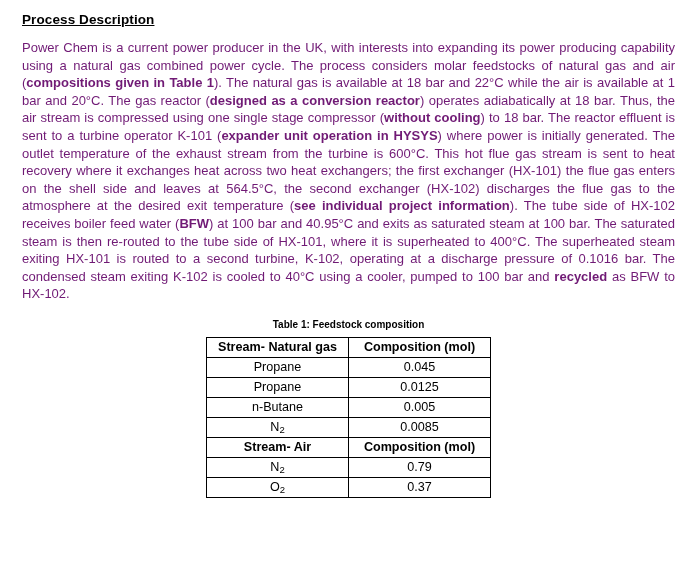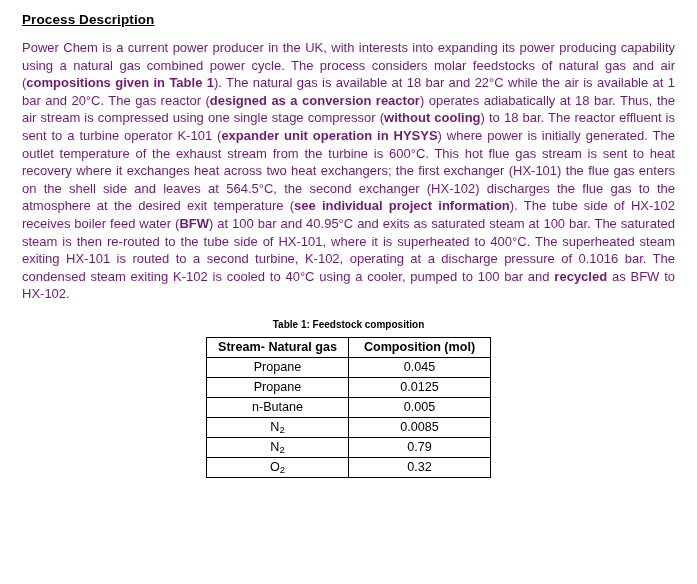--- a/index.html
+++ b/index.html
@@ -93,23 +93,27 @@
       </tr>
       <tr>
         <td>n-Butane</td>
         <td>0.005</td>
       </tr>
       <tr>
         <td>N<sub>2</sub></td>
         <td>0.0085</td>
       </tr>
       <tr>
+        <th>Stream- Air</th>
+        <th>Composition (mol)</th>
+      </tr>
+      <tr>
         <td>N<sub>2</sub></td>
         <td>0.79</td>
       </tr>
       <tr>
         <td>O<sub>2</sub></td>
-        <td>0.32</td>
+        <td>0.37</td>
       </tr>
     </tbody>
   </table>
 
 </div>
 
 </body></html>

